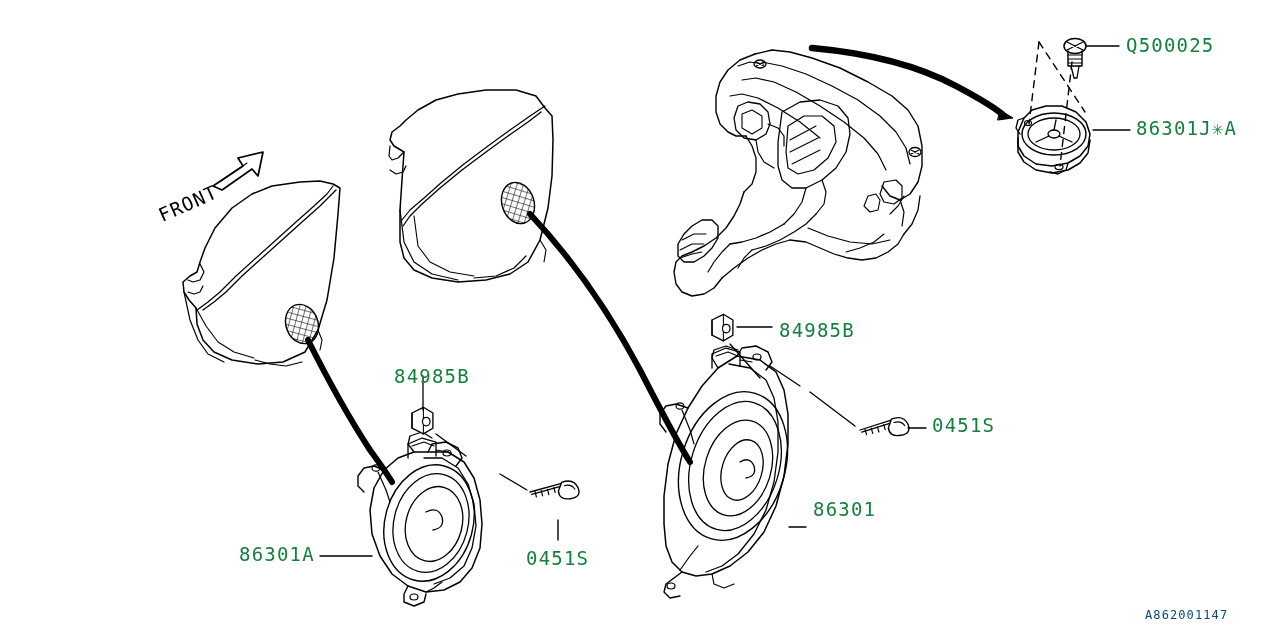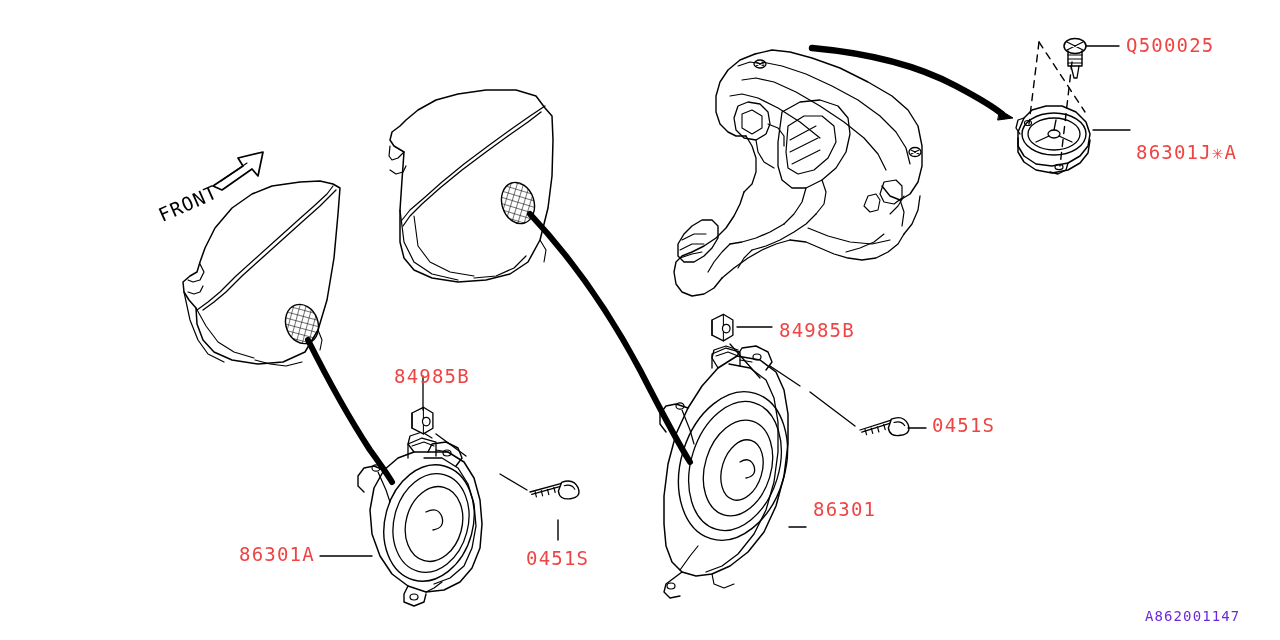--- a/index.html
+++ b/index.html
@@ -18,42 +18,42 @@
   }
   #artwork {
     position: absolute;
     left: 0;
     top: 0;
     width: 1280px;
     height: 640px;
   }
   .lbl {
     position: absolute;
-    color: #ef4444;
+    color: #15803d;
     font-family: "DejaVu Sans Mono", monospace;
     font-size: 19px;
     letter-spacing: 1.2px;
     white-space: nowrap;
     line-height: 1;
   }
   #label-front {
     position: absolute;
     color: #000;
     font-family: "DejaVu Sans Mono", monospace;
     font-size: 19px;
     letter-spacing: 1px;
     white-space: nowrap;
     transform: rotate(-24deg);
     transform-origin: left bottom;
   }
   #label-diagram-id {
     position: absolute;
-    color: #6d28d9;
+    color: #0c4a6e;
     font-family: "DejaVu Sans Mono", monospace;
-    font-size: 14px;
+    font-size: 12px;
     letter-spacing: 1.1px;
     white-space: nowrap;
     text-align: center;
   }
 </style>
 </head>
 <body>
 
 <div id="sheet">
 
@@ -318,21 +318,21 @@
         <use href="#tapscrew"></use>
       </g>
       <path d="M558,520 L558,540" stroke-width="1.4"></path>
       <path d="M527,490 L500,474" stroke-width="1.3"></path>
 
     </g>
   </svg>
 
   <div class="lbl" id="label-q500025" style="left:1126px; top:36px;">Q500025</div>
 
-  <div class="lbl" id="label-86301j" style="left:1136px; top:119px;margin-top:24px;">86301J✳A</div>
+  <div class="lbl" id="label-86301j" style="left:1136px; top:119px;">86301J✳A</div>
 
   <div class="lbl" id="label-84985b-front" style="left:779px; top:321px;">84985B</div>
 
   <div class="lbl" id="label-0451s-front" style="left:932px; top:416px;">0451S</div>
 
   <div class="lbl" id="label-86301" style="left:813px; top:500px;">86301</div>
 
   <div class="lbl" id="label-84985b-rear" style="left:394px; top:367px;">84985B</div>
 
   <div class="lbl" id="label-0451s-rear" style="left:526px; top:549px;">0451S</div>

